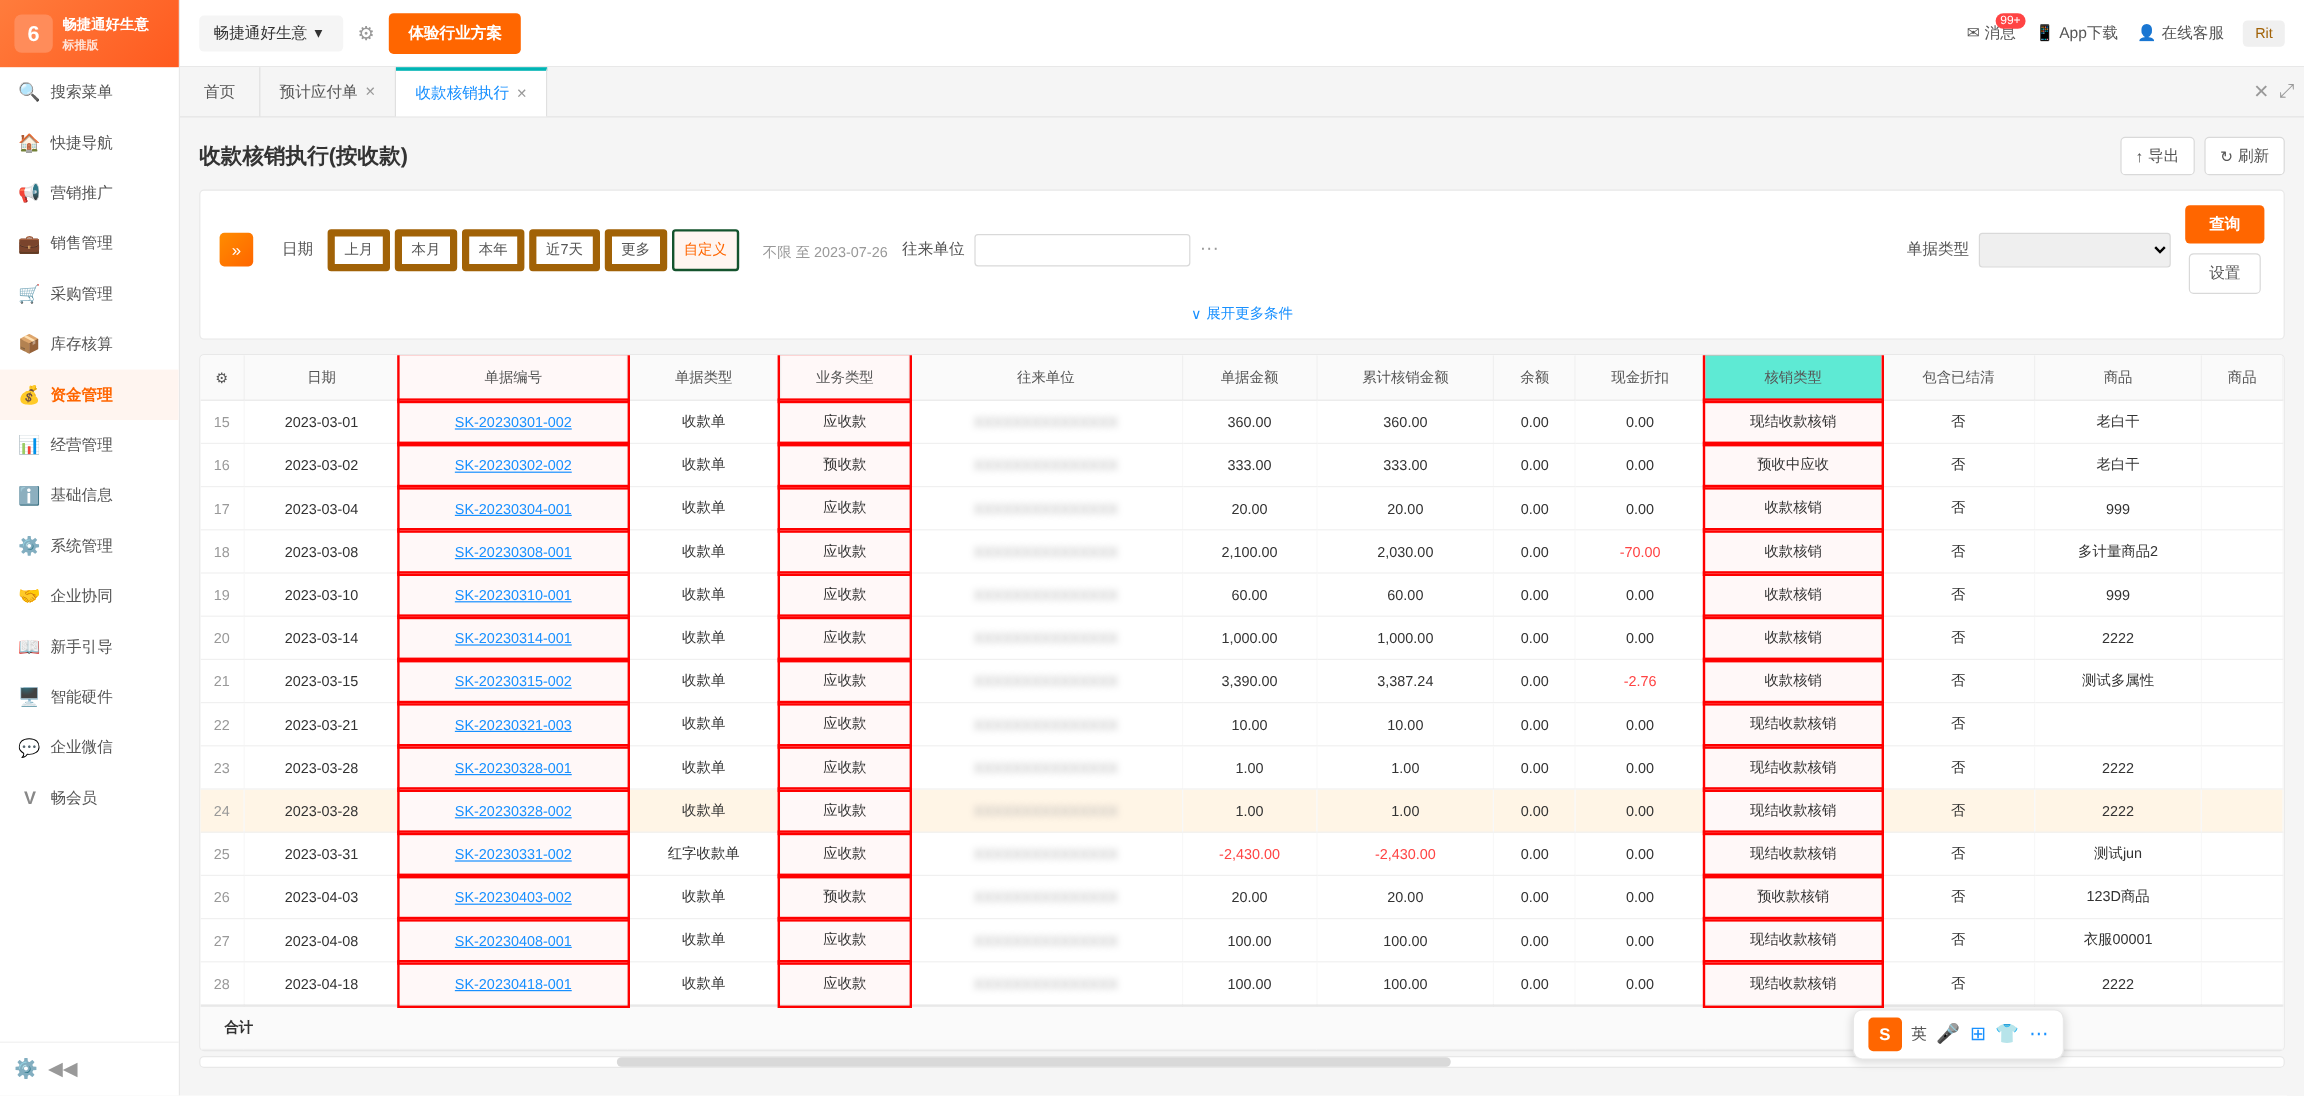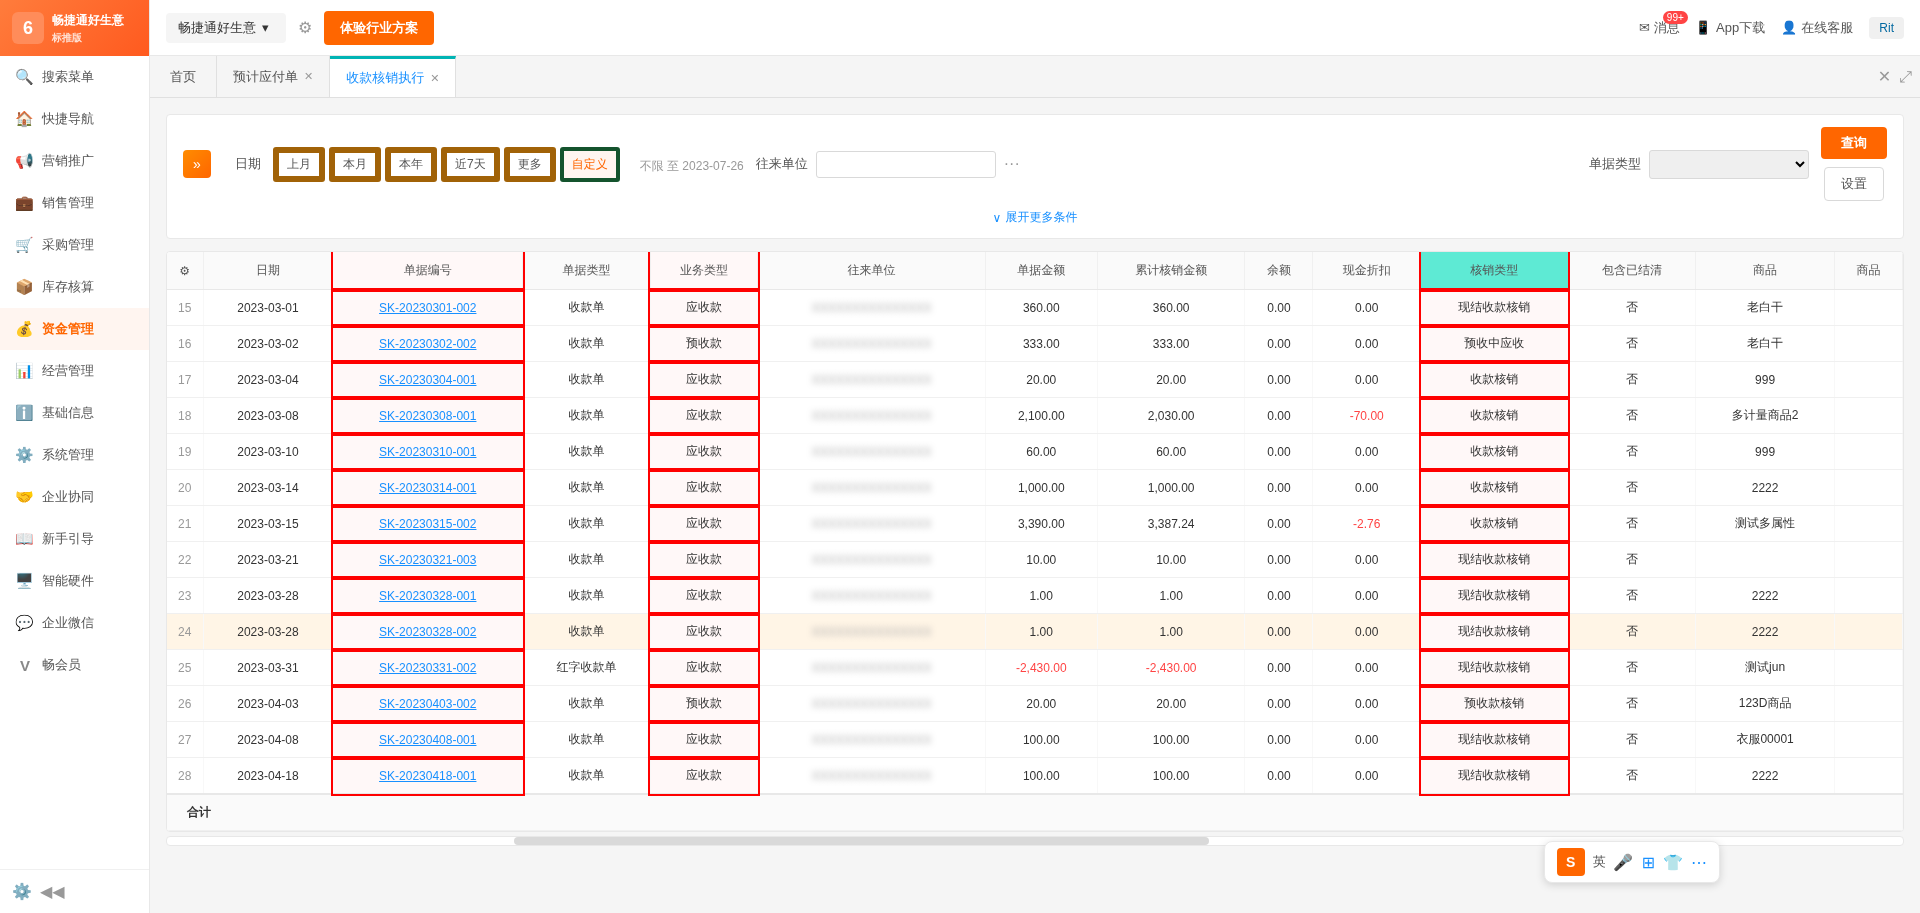--- a/index.html
+++ b/index.html
@@ -23,21 +23,21 @@
     
     .topbar { height: 56px; background: #fff; border-bottom: 1px solid #e8e8e8; display: flex; align-items: center; padding: 0 16px; gap: 12px; }
     .topbar-selector { display: flex; align-items: center; gap: 6px; background: #f5f5f5; padding: 6px 12px; border-radius: 4px; cursor: pointer; font-size: 13px; color: #333; min-width: 120px; }
     .topbar-gear { color: #999; cursor: pointer; font-size: 16px; }
     .topbar-industry-btn { background: #ff6600; color: #fff; border: none; padding: 8px 16px; border-radius: 4px; cursor: pointer; font-size: 13px; font-weight: bold; }
     .topbar-right { margin-left: auto; display: flex; align-items: center; gap: 16px; }
     .topbar-msg { position: relative; cursor: pointer; display: flex; align-items: center; gap: 4px; color: #555; font-size: 13px; }
     .badge { position: absolute; top: -8px; right: -8px; background: #ff4444; color: #fff; border-radius: 8px; font-size: 10px; padding: 1px 4px; }
     .topbar-app { display: flex; align-items: center; gap: 4px; cursor: pointer; color: #555; font-size: 13px; }
     .topbar-service { display: flex; align-items: center; gap: 4px; cursor: pointer; color: #555; font-size: 13px; }
-    .topbar-user { background: #f0f0f0; padding: 4px 10px; border-radius: 4px; font-size: 12px; color: #0369a1; }
+    .topbar-user { background: #f0f0f0; padding: 4px 10px; border-radius: 4px; font-size: 12px; color: #a16207; }
 
     
     .tabbar { height: 42px; background: #f5f5f5; display: flex; align-items: center; border-bottom: 1px solid #e0e0e0; }
     .tab-item { height: 100%; display: flex; align-items: center; padding: 0 16px; cursor: pointer; font-size: 13px; color: #555; border-right: 1px solid #e0e0e0; gap: 6px; }
     .tab-item.home { padding: 0 20px; color: #555; }
     .tab-item.active { background: #fff; color: #1890ff; border-bottom: none; }
     .tab-close { font-size: 11px; color: #999; }
     .tabbar-actions { margin-left: auto; display: flex; align-items: center; padding-right: 8px; gap: 8px; }
     .tabbar-actions span { cursor: pointer; font-size: 16px; color: #999; }
 
@@ -50,21 +50,21 @@
     .page-actions { display: flex; gap: 8px; }
     .btn-export { display: flex; align-items: center; gap: 4px; padding: 6px 12px; border: 1px solid #d9d9d9; border-radius: 4px; cursor: pointer; font-size: 13px; color: #555; background: #fff; }
     .btn-refresh { display: flex; align-items: center; gap: 4px; padding: 6px 12px; border: 1px solid #d9d9d9; border-radius: 4px; cursor: pointer; font-size: 13px; color: #555; background: #fff; }
 
     
     .filter-bar { background: #fff; border-radius: 4px; padding: 12px 16px; margin-bottom: 12px; border: 1px solid #e8e8e8; }
     .filter-row { display: flex; align-items: center; gap: 12px; flex-wrap: wrap; }
     .filter-label { font-size: 13px; color: #555; white-space: nowrap; }
     .filter-date-btns { display: flex; gap: 4px; }
     .filter-date-btn { padding: 3px 8px; border: 6px solid #a16207; border-radius: 3px; cursor: pointer; font-size: 12px; color: #555; background: #fff; }
-    .filter-date-custom { padding: 3px 8px; border: 4px solid #14532d; border-radius: 3px; cursor: pointer; font-size: 12px; color: #ff6600; background: #fff5f0; }
+    .filter-date-custom { padding: 3px 8px; border: 2px solid #14532d; border-radius: 3px; cursor: pointer; font-size: 12px; color: #ff6600; background: #fff5f0; }
     .filter-date-range { font-size: 12px; color: #999; margin-top: 4px; }
     .filter-unit { flex: 1; display: flex; align-items: center; gap: 8px; }
     .filter-input { border: 1px solid #d9d9d9; border-radius: 3px; padding: 5px 10px; font-size: 13px; min-width: 180px; }
     .filter-dots { color: #999; font-size: 16px; }
     .filter-type { display: flex; align-items: center; gap: 8px; }
     .filter-select { border: 1px solid #d9d9d9; border-radius: 3px; padding: 5px 10px; font-size: 13px; min-width: 160px; }
     .btn-query { background: #ff6600; color: #fff; border: none; padding: 7px 20px; border-radius: 4px; cursor: pointer; font-size: 13px; font-weight: bold; }
     .btn-settings { background: #fff; color: #555; border: 1px solid #d9d9d9; padding: 7px 16px; border-radius: 4px; cursor: pointer; font-size: 13px; margin-top: 4px; display: block; }
     .filter-expand { display: flex; justify-content: center; align-items: center; gap: 4px; cursor: pointer; color: #1890ff; font-size: 12px; margin-top: 8px; }
 
@@ -219,20 +219,33 @@
       <span class="tab-close">✕</span>
     </div>
     <div class="tabbar-actions">
       <span>✕</span>
       <span>⤢</span>
     </div>
   </div>
 
   <div class="page-content">
 
+    <div class="page-header">
+      <h2 class="page-title">收款核销执行(按收款)</h2>
+      <div class="page-actions">
+        <button class="btn-export">
+          <span>↑</span>
+          <span>导出</span>
+        </button>
+        <button class="btn-refresh">
+          <span>↻</span>
+          <span>刷新</span>
+        </button>
+      </div>
+    </div>
 
     <div class="filter-bar">
       <div class="filter-row">
         <div class="toggle-btn">»</div>
         <span class="filter-label">日期</span>
         <div class="filter-date-btns">
           <button class="filter-date-btn">上月</button>
           <button class="filter-date-btn">本月</button>
           <button class="filter-date-btn">本年</button>
           <button class="filter-date-btn">近7天</button>

